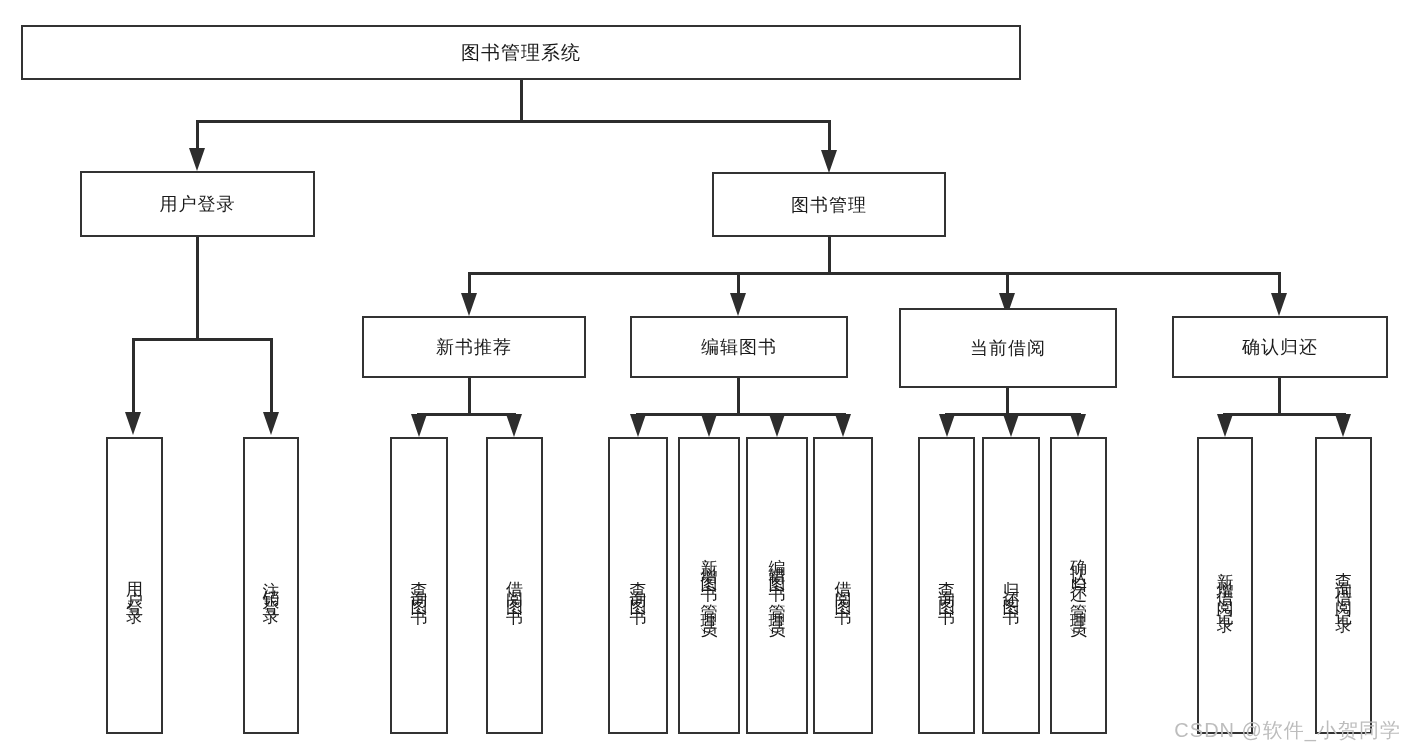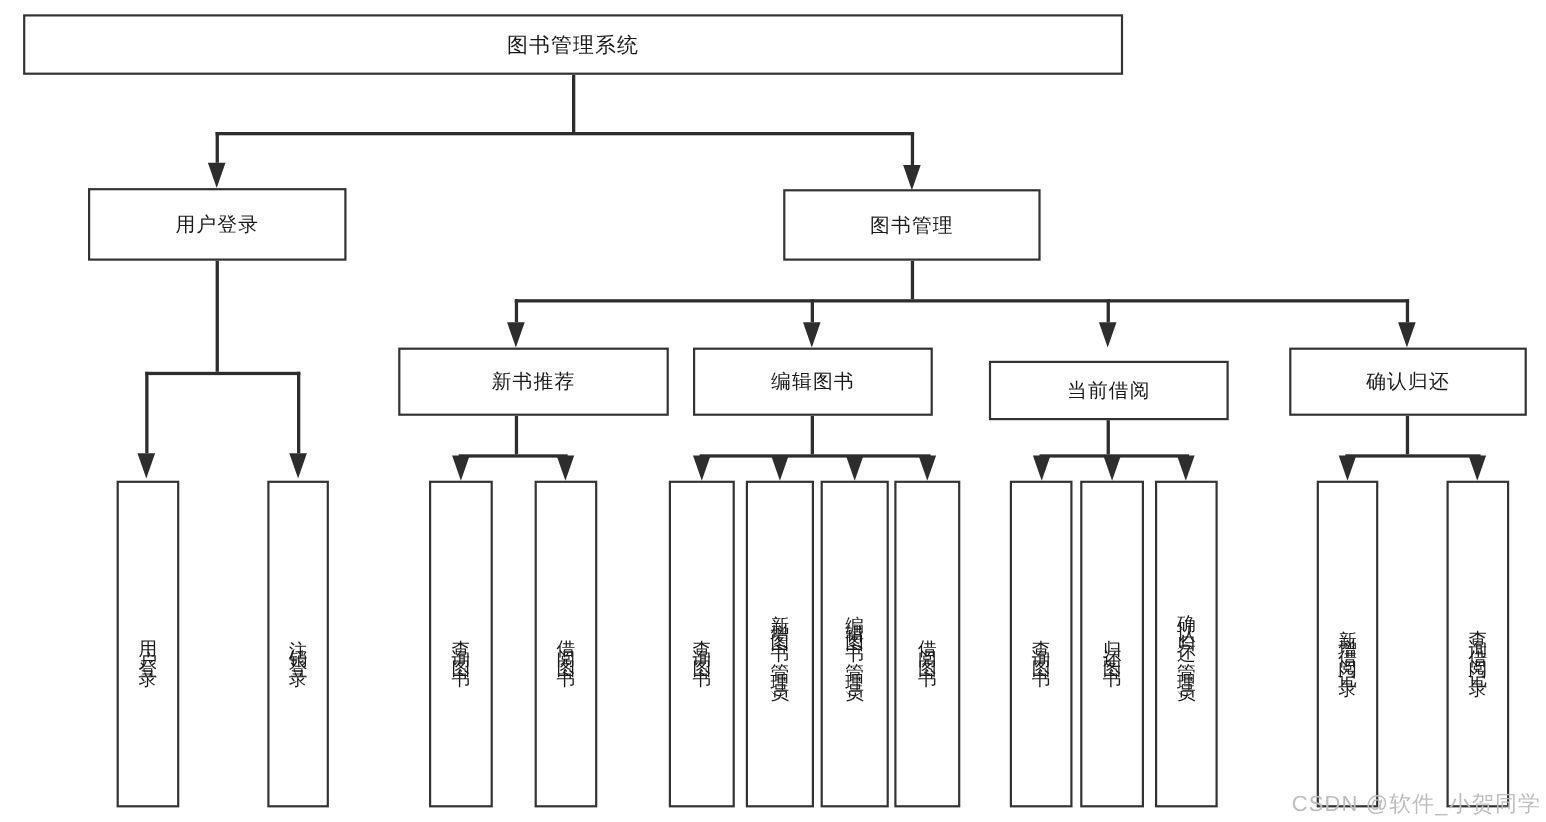--- a/index.html
+++ b/index.html
@@ -17,21 +17,21 @@
     background: #ffffff;
     border: 2.5px solid #333333;
     display: flex;
     align-items: center;
     justify-content: center;
     color: #1a1a1a;
     font-size: 18px;
     letter-spacing: 1px;
     z-index: 2;
   }
-  .node.root { font-size: 19px; }
+  .node.root { font-size: 19px; margin-top: 12px; }
   .node.leaf {
     font-size: 17px;
     writing-mode: vertical-rl;
     text-orientation: mixed;
     letter-spacing: 9px;
     line-height: 1;
     padding: 4px 0;
   }
   .vl { position: absolute; width: 3px; background: #2d2d2d; z-index: 1; }
   .hl { position: absolute; height: 3px; background: #2d2d2d; z-index: 1; }
@@ -111,27 +111,27 @@
     <span>图书管理系统</span>
   </div>
 
   <div class="node" style="left:80px;top:171px;width:235px;height:66px;">
     <span>用户登录</span>
   </div>
   <div class="node" style="left:712px;top:172px;width:234px;height:65px;">
     <span>图书管理</span>
   </div>
 
-  <div class="node" style="left:362px;top:316px;width:246px;height:62px;">
+  <div class="node" style="left:362px;top:316px;width:224px;height:62px;">
     <span>新书推荐</span>
   </div>
   <div class="node" style="left:630px;top:316px;width:218px;height:62px;">
     <span>编辑图书</span>
   </div>
-  <div class="node" style="left:899px;top:328px;width:218px;height:54px;">
+  <div class="node" style="left:899px;top:308px;width:218px;height:80px;">
     <span>当前借阅</span>
   </div>
   <div class="node" style="left:1172px;top:316px;width:216px;height:62px;">
     <span>确认归还</span>
   </div>
 
   <div class="node leaf" style="left:106px;top:437px;width:57px;height:297px;">
     <span>用户登录</span>
   </div>
   <div class="node leaf" style="left:243px;top:437px;width:56px;height:297px;">

